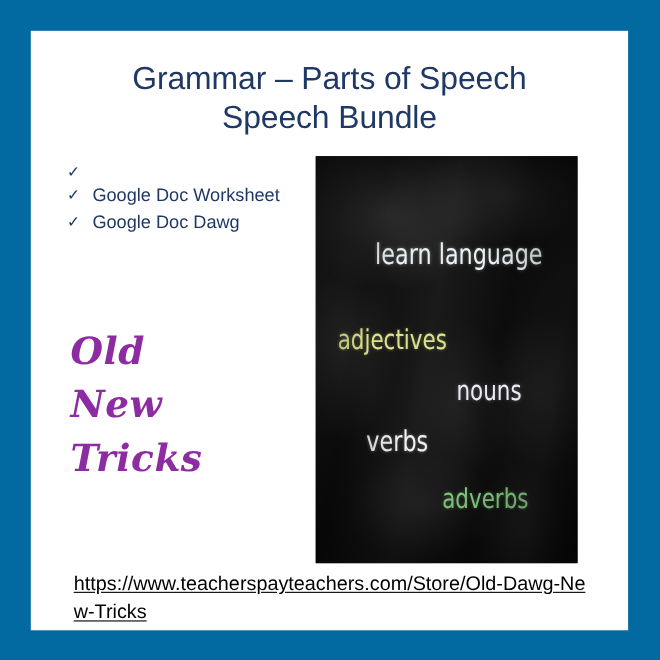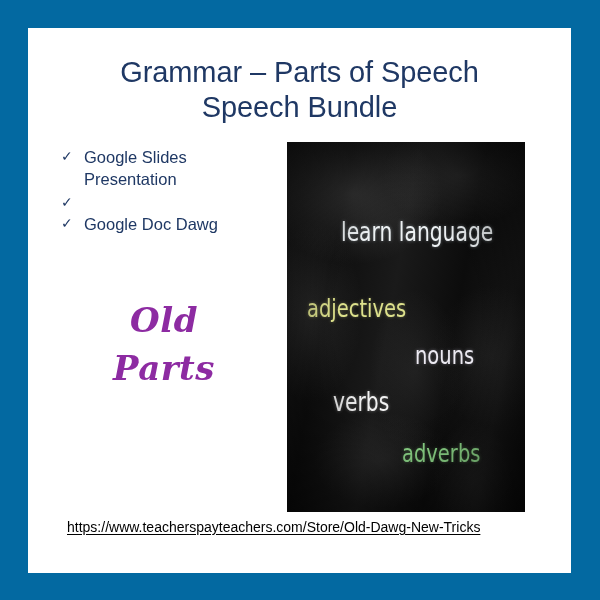--- a/index.html
+++ b/index.html
@@ -72,39 +72,39 @@
   .bullet-text {
     flex: 1 1 auto;
   }
 
   
   #brand {
     position: absolute;
     left: 36px;
     top: 268px;
     width: 200px;
-    text-align: center;
+    text-align: left;
     color: #8d2ba2;
     font-family: "DejaVu Serif", serif;
     font-style: italic;
     font-weight: 700;
     font-size: 34px;
     line-height: 1.42;
     letter-spacing: 0.5px;
   }
   #brand .bline { display: block; }
 
   
   #url {
     position: absolute;
     left: 39px;
     top: 490px;
     width: 478px;
     color: #000000;
-    font-size: 14px;
+    font-size: 18px;
     line-height: 1.42;
     text-decoration: underline;
     text-underline-offset: 2px;
     word-break: break-all;
     cursor: pointer;
   }
 
   
   #chalkboard {
     position: absolute;
@@ -162,34 +162,35 @@
   <div id="canvas">
 
     <div id="title-block">
       <span class="tline">Grammar – Parts of Speech</span>
       <span class="tline">Speech Bundle</span>
     </div>
 
     <div id="bullets">
       <div class="bullet-row">
         <span class="bullet-check">✓</span>
-        <span class="bullet-text">Google Slides Presentation</span>
       </div>
       <div class="bullet-row">
         <span class="bullet-check">✓</span>
+        <span class="bullet-text">Google Doc Worksheet</span>
       </div>
       <div class="bullet-row">
         <span class="bullet-check">✓</span>
         <span class="bullet-text">Google Doc Dawg</span>
       </div>
     </div>
 
     <div id="brand">
       <span class="bline">Old</span>
-      <span class="bline">Parts</span>
+      <span class="bline">New</span>
+      <span class="bline">Tricks</span>
     </div>
 
     <div id="chalkboard">
       <div id="chalk-surface"></div>
       <span class="chalk-word" id="cw-learn-language">learn language</span>
       <span class="chalk-word" id="cw-adjectives">adjectives</span>
       <span class="chalk-word" id="cw-nouns">nouns</span>
       <span class="chalk-word" id="cw-verbs">verbs</span>
       <span class="chalk-word" id="cw-adverbs">adverbs</span>
       <div id="chalk-vignette"></div>

